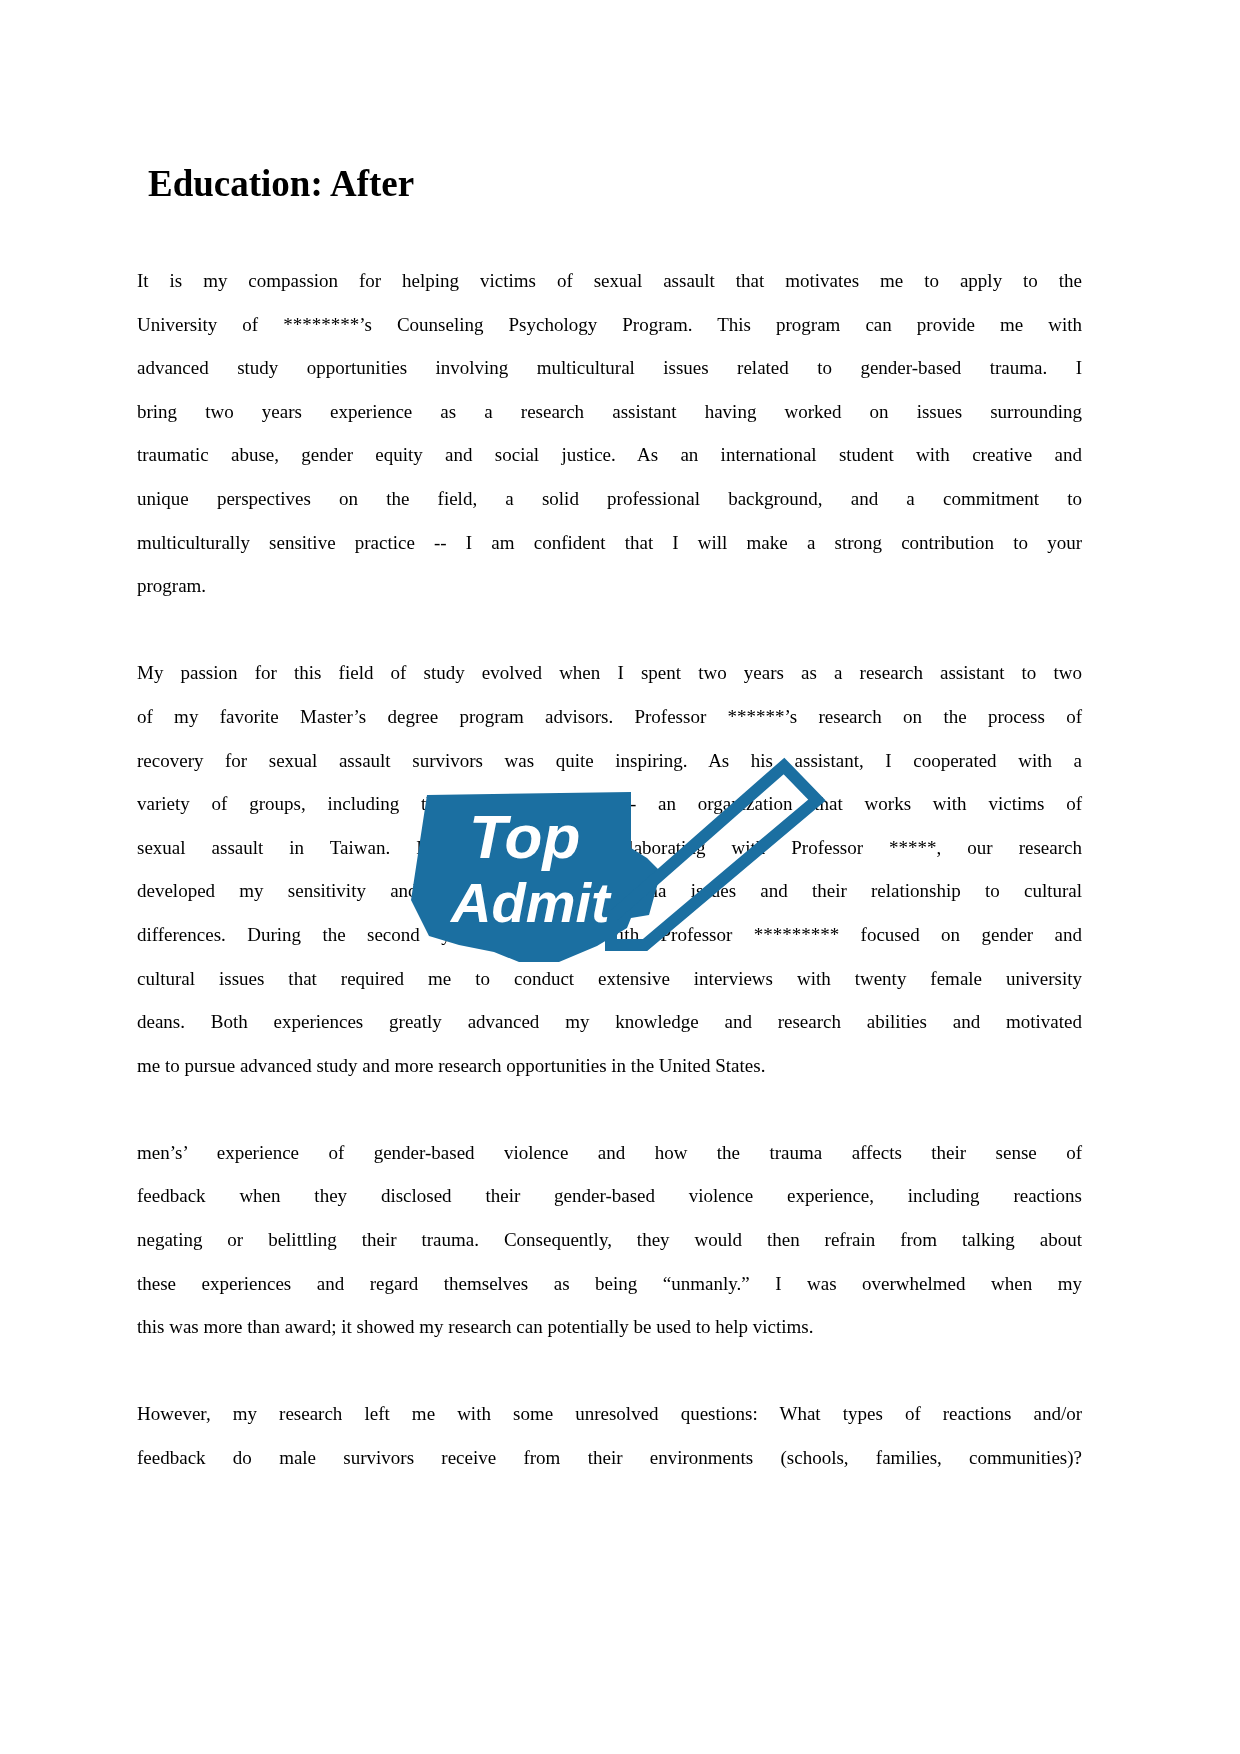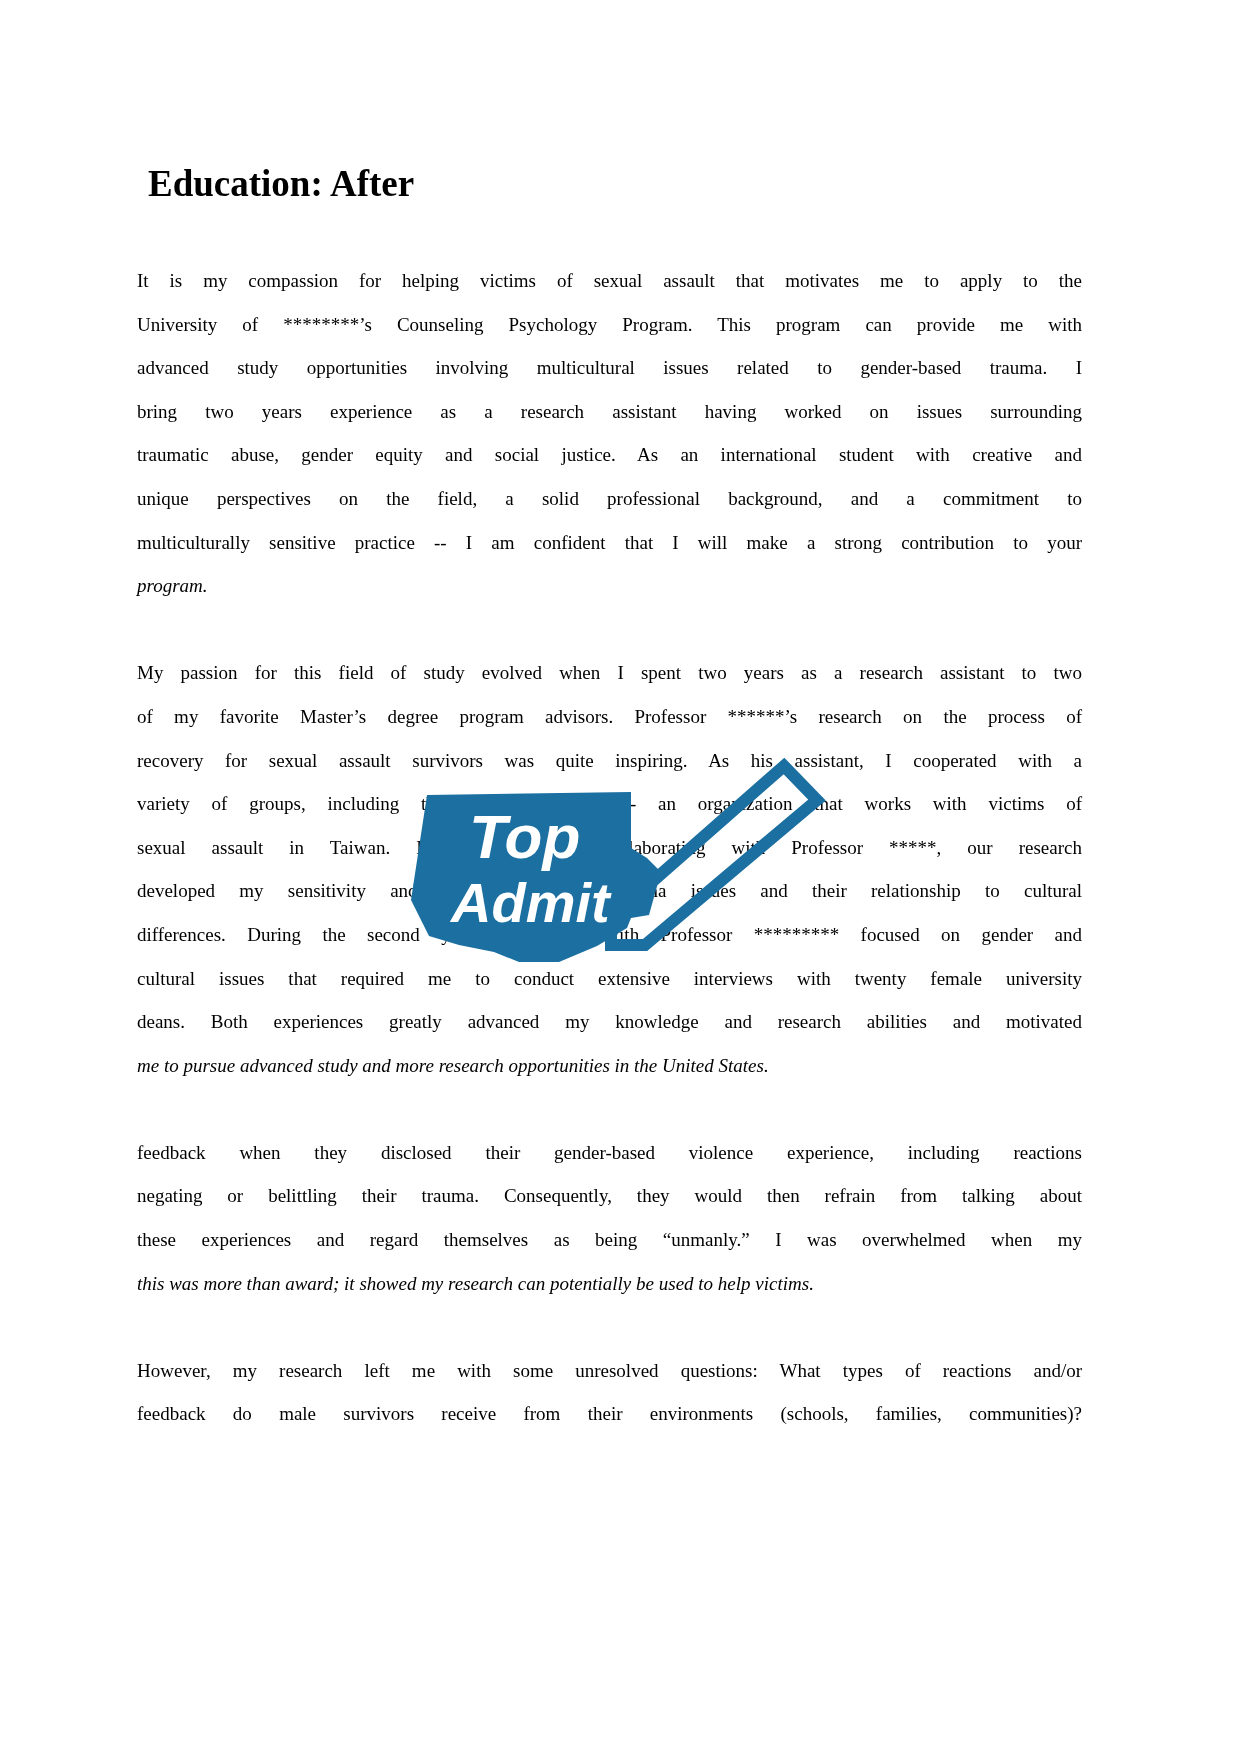--- a/index.html
+++ b/index.html
@@ -45,21 +45,20 @@
       display: block;
       height: 43.6px;
       line-height: 43.6px;
       text-align: justify;
       text-align-last: justify;
       white-space: nowrap;
       overflow: visible;
     }
     .line.last {
       text-align-last: left;
-      font-style: italic;
     }
     .watermark {
       position: absolute;
       left: 399px;
       top: 740px;
       width: 440px;
       height: 270px;
       pointer-events: none;
       z-index: 2;
     }
@@ -93,20 +92,21 @@
       <span class="line">variety of groups, including the Halfway House -- an organization that works with victims of</span>
       <span class="line">sexual assault in Taiwan. During my year collaborating with Professor *****, our research</span>
       <span class="line">developed my sensitivity and understanding of trauma issues and their relationship to cultural</span>
       <span class="line">differences. During the second year, my work with Professor ********* focused on gender and</span>
       <span class="line">cultural issues that required me to conduct extensive interviews with twenty female university</span>
       <span class="line">deans. Both experiences greatly advanced my knowledge and research abilities and motivated</span>
       <span class="line last">me to pursue advanced study and more research opportunities in the United States.</span>
     </p>
 
     <p class="para">
+      <span class="line">men’s’ experience of gender-based violence and how the trauma affects their sense of</span>
       <span class="line">feedback when they disclosed their gender-based violence experience, including reactions</span>
       <span class="line">negating or belittling their trauma. Consequently, they would then refrain from talking about</span>
       <span class="line">these experiences and regard themselves as being “unmanly.” I was overwhelmed when my</span>
       <span class="line last">this was more than award; it showed my research can potentially be used to help victims.</span>
     </p>
 
     <p class="para">
       <span class="line">However, my research left me with some unresolved questions: What types of reactions and/or</span>
       <span class="line">feedback do male survivors receive from their environments (schools, families, communities)?</span>
     </p>

